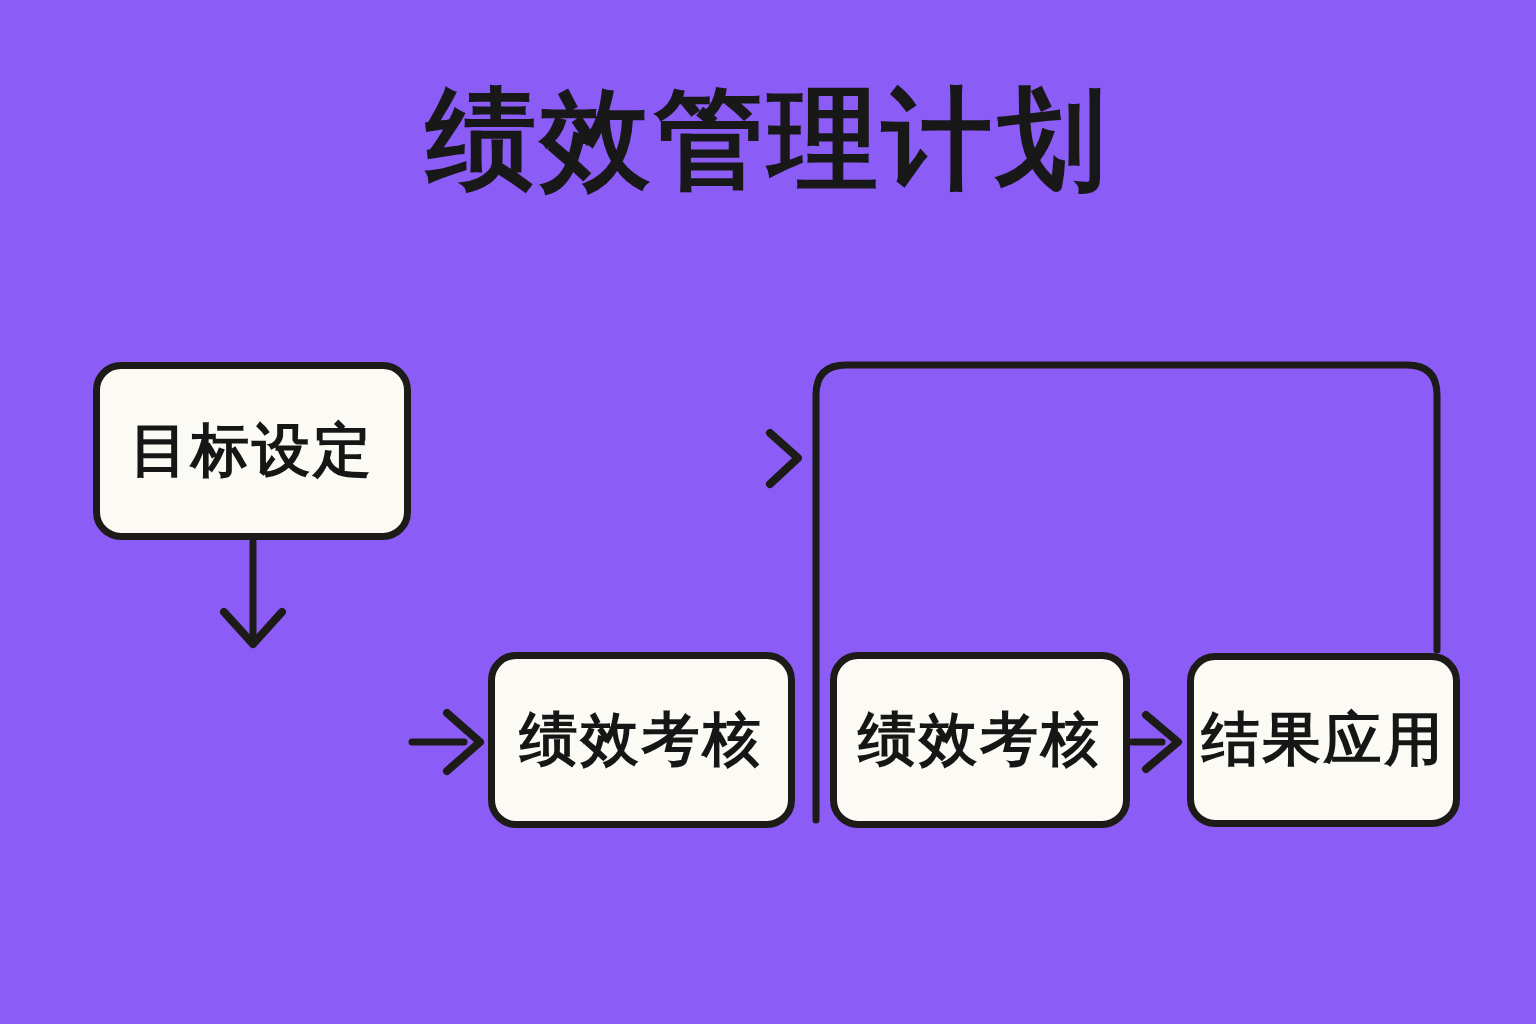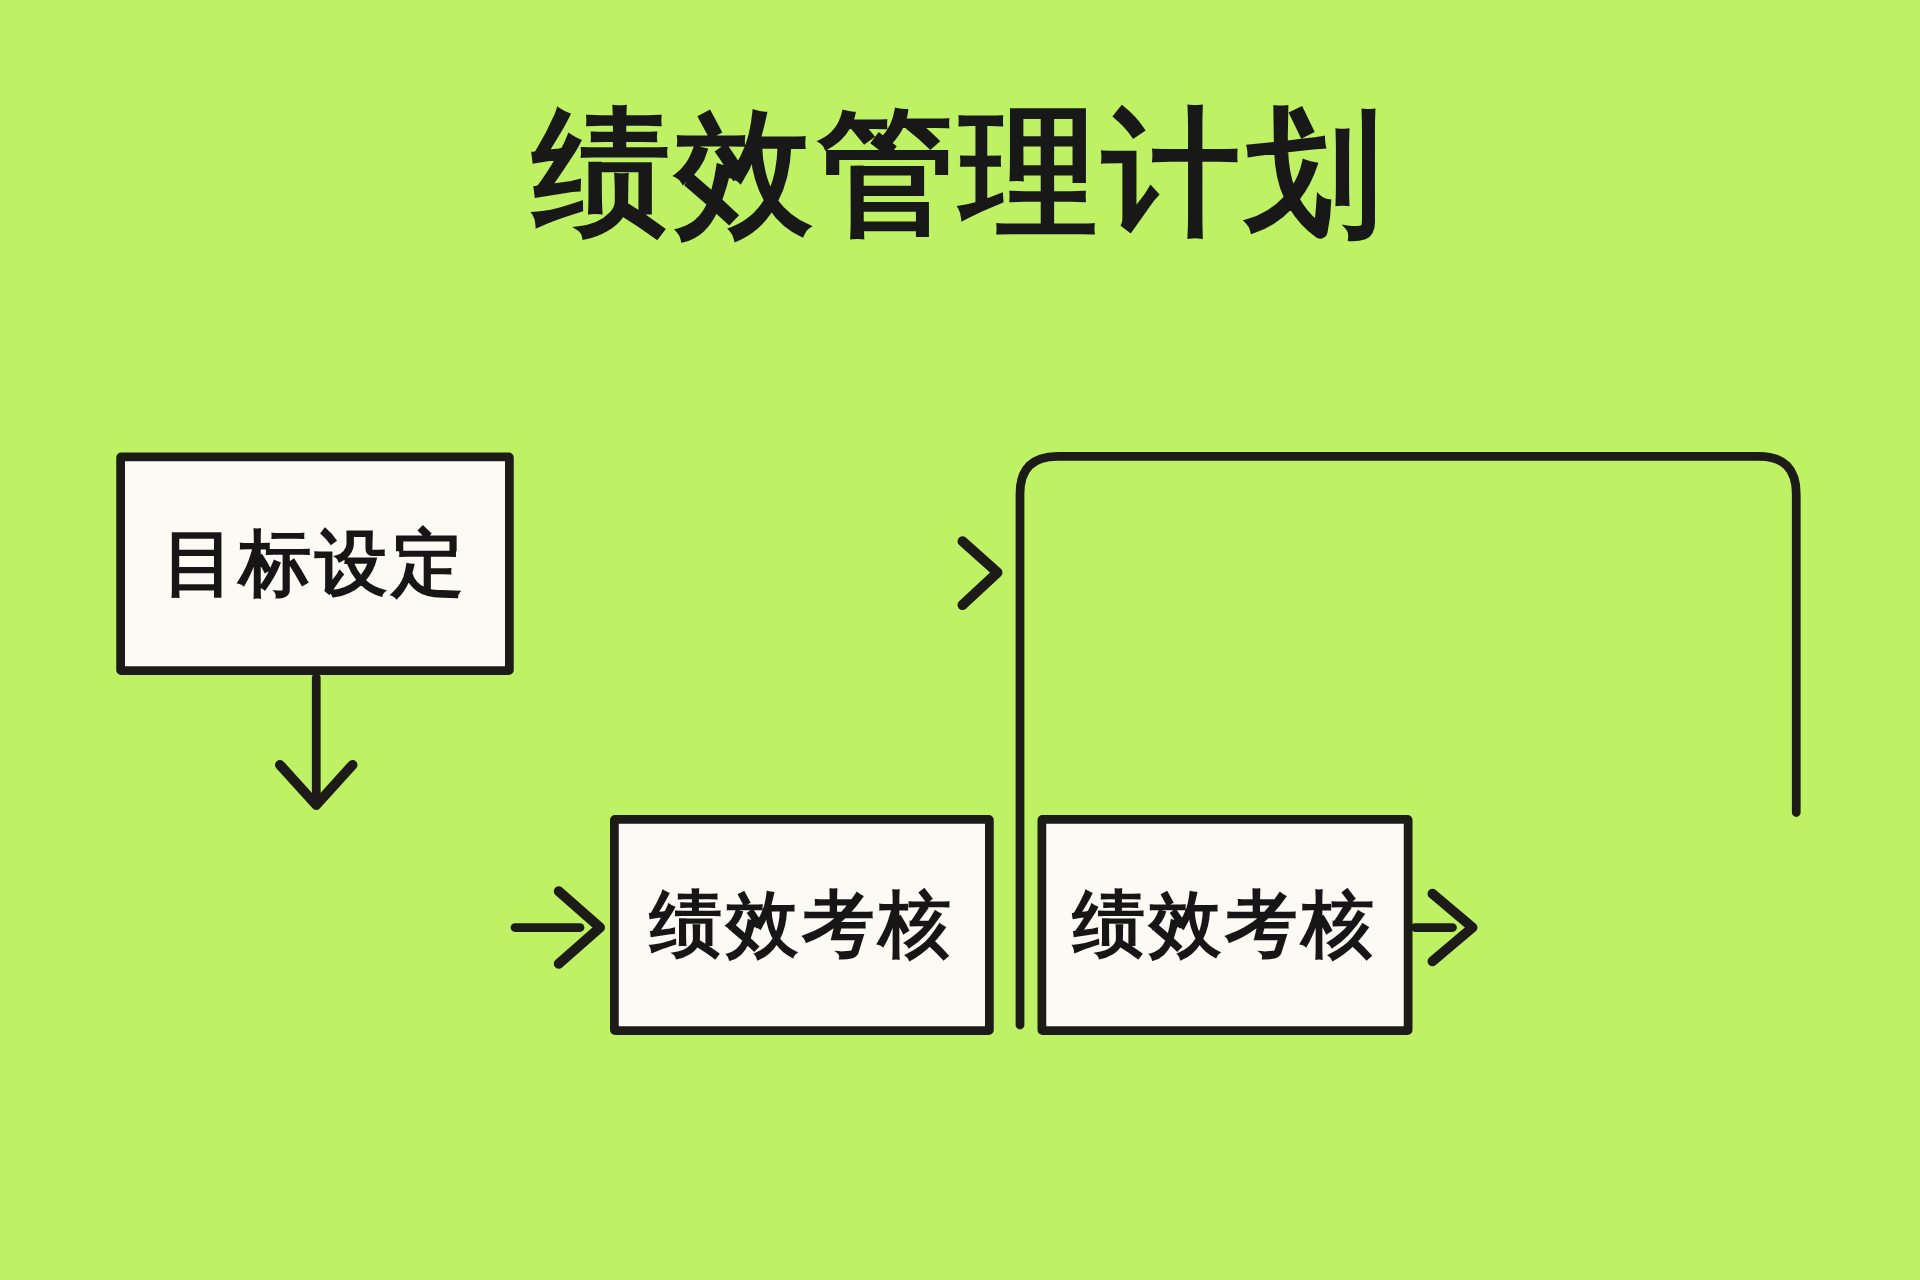--- a/index.html
+++ b/index.html
@@ -5,41 +5,41 @@
   html, body {
     margin: 0;
     padding: 0;
     background: #e9e6df;
     font-family: "Liberation Sans", sans-serif;
   }
   .canvas {
     position: relative;
     width: 1536px;
     height: 1024px;
-    background: #bef264;
+    background: #8b5cf6;
     overflow: hidden;
   }
   .title {
     position: absolute;
     left: 0;
     top: 78px;
     width: 100%;
     text-align: center;
     font-size: 110px;
     font-weight: 900;
     letter-spacing: 4px;
     color: #181818;
     line-height: 1.1;
     user-select: none;
   }
   .node {
     position: absolute;
     box-sizing: border-box;
     border: 7px solid #1d1b18;
-    border-radius: 4px;
+    border-radius: 28px;
     background: #fcfaf4;
     display: flex;
     align-items: center;
     justify-content: center;
   }
   .node-label {
     font-size: 58px;
     font-weight: 800;
     color: #161616;
     white-space: nowrap;
@@ -98,14 +98,17 @@
 
 
   <div class="node node-review1">
     <span class="node-label">绩效考核</span>
   </div>
 
   <div class="node node-review2">
     <span class="node-label">绩效考核</span>
   </div>
 
+  <div class="node node-result">
+    <span class="node-label">结果应用</span>
+  </div>
 
 </div>
 
 </body></html>

